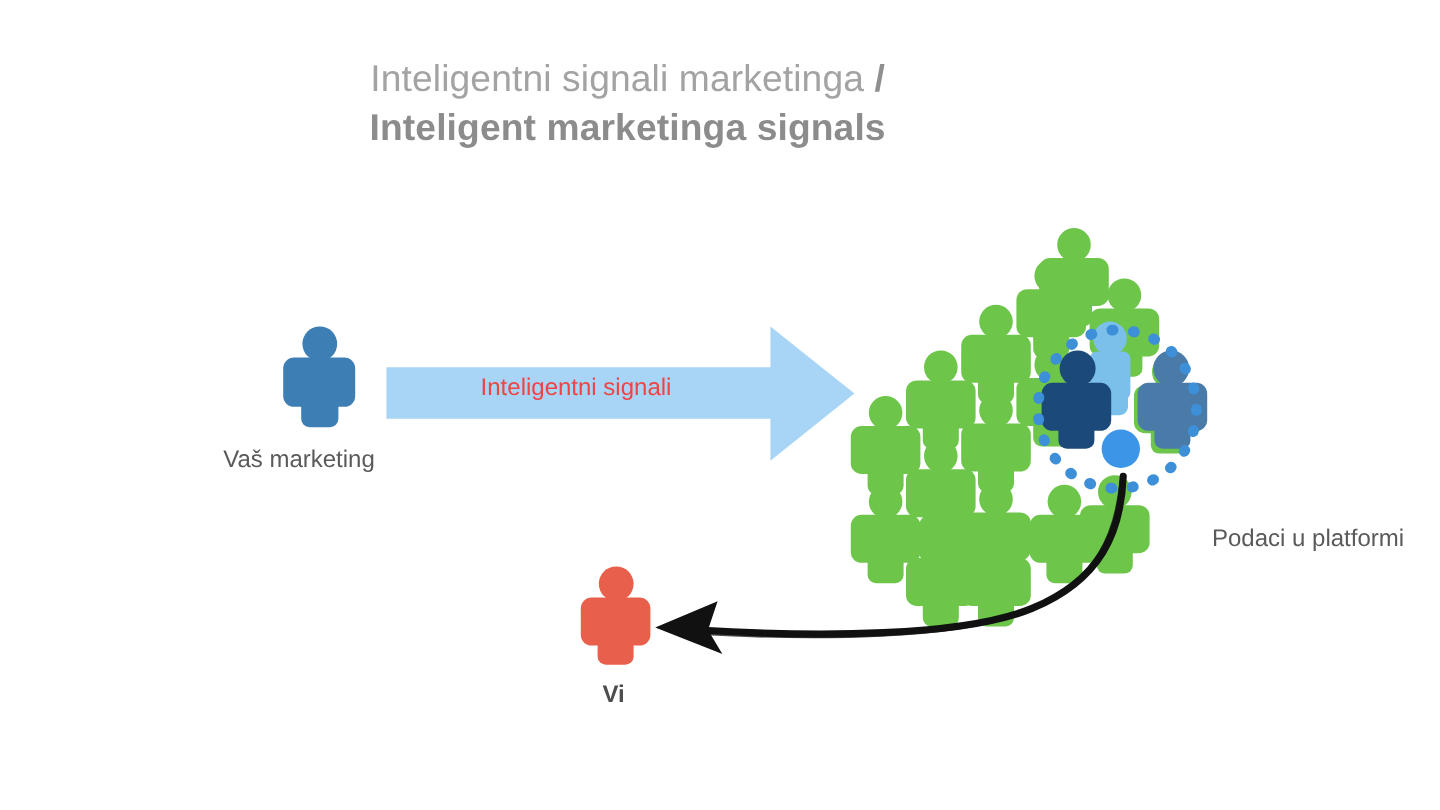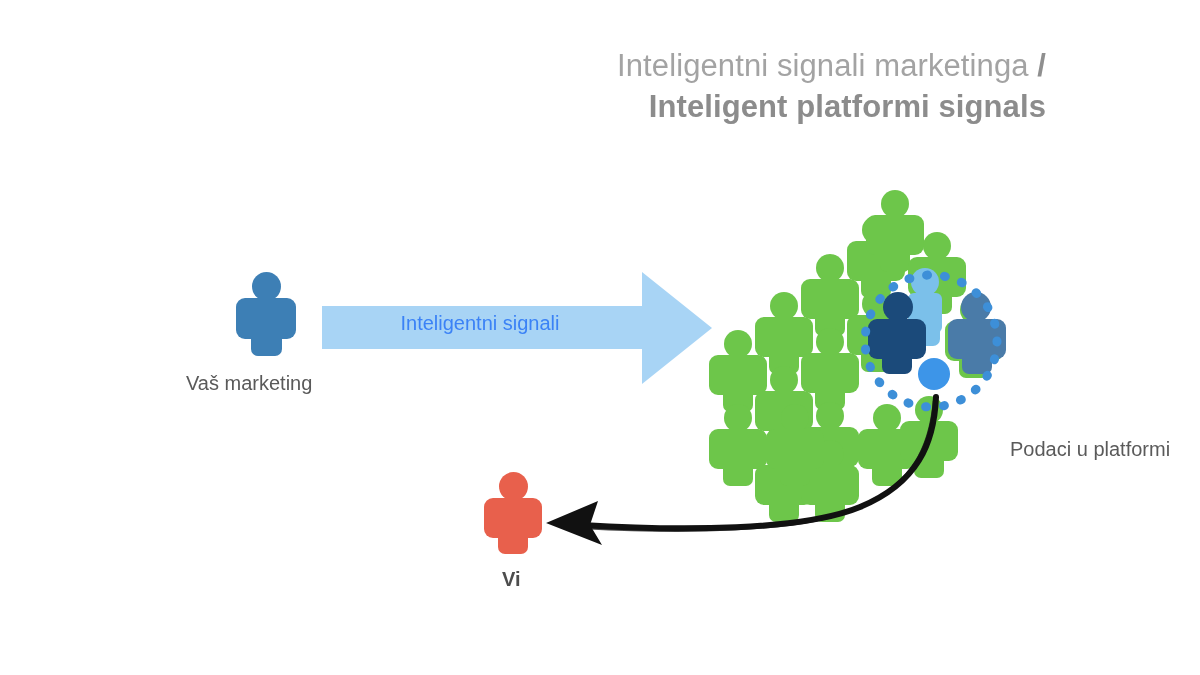--- a/index.html
+++ b/index.html
@@ -17,21 +17,21 @@
     background: #ffffff;
     overflow: hidden;
   }
 
   
   .title-block {
     position: absolute;
     left: 0;
     top: 48px;
     width: 1046px;
-    text-align: right;
+    text-align: center;
     line-height: 1.18;
   }
   .title-line1 {
     display: block;
     font-size: 31px;
     color: #a3a3a3;
     font-weight: 400;
     letter-spacing: 0.1px;
   }
   .title-line1 .slash {
@@ -88,21 +88,21 @@
     width: 398px;
     height: 112px;
   }
   .signal-arrow-label {
     position: absolute;
     left: 330px;
     top: 312px;
     width: 300px;
     text-align: center;
     font-size: 20px;
-    color: #3b82f6;
+    color: #ef4444;
     white-space: nowrap;
   }
 
   
   .hand-arrow {
     position: absolute;
     left: 530px;
     top: 385px;
     width: 430px;
     height: 165px;
@@ -117,21 +117,21 @@
     height: 146px;
   }
 </style>
 </head>
 <body>
 
 <div id="slide">
 
   <div class="title-block">
     <span class="title-line1"><span>Inteligentni signali marketinga </span><span class="slash">/</span></span>
-    <span class="title-line2">Inteligent platformi signals</span>
+    <span class="title-line2">Inteligent marketinga signals</span>
   </div>
 
   <div class="person" style="left:236px; top:272px; width:60px; height:84px; color:#3d7fb5;">
     <span class="head" style="left:16px; top:0; width:29px; height:29px;"></span>
     <span class="body" style="left:0; top:26px; width:60px; height:41px; border-radius:9px;"></span>
     <span class="legs" style="left:15px; top:58px; width:31px; height:26px;"></span>
   </div>
   <div class="caption" style="left:186px; top:372px;">Vaš marketing</div>
 
   <svg class="signal-arrow" viewBox="0 0 398 112" preserveAspectRatio="none">

